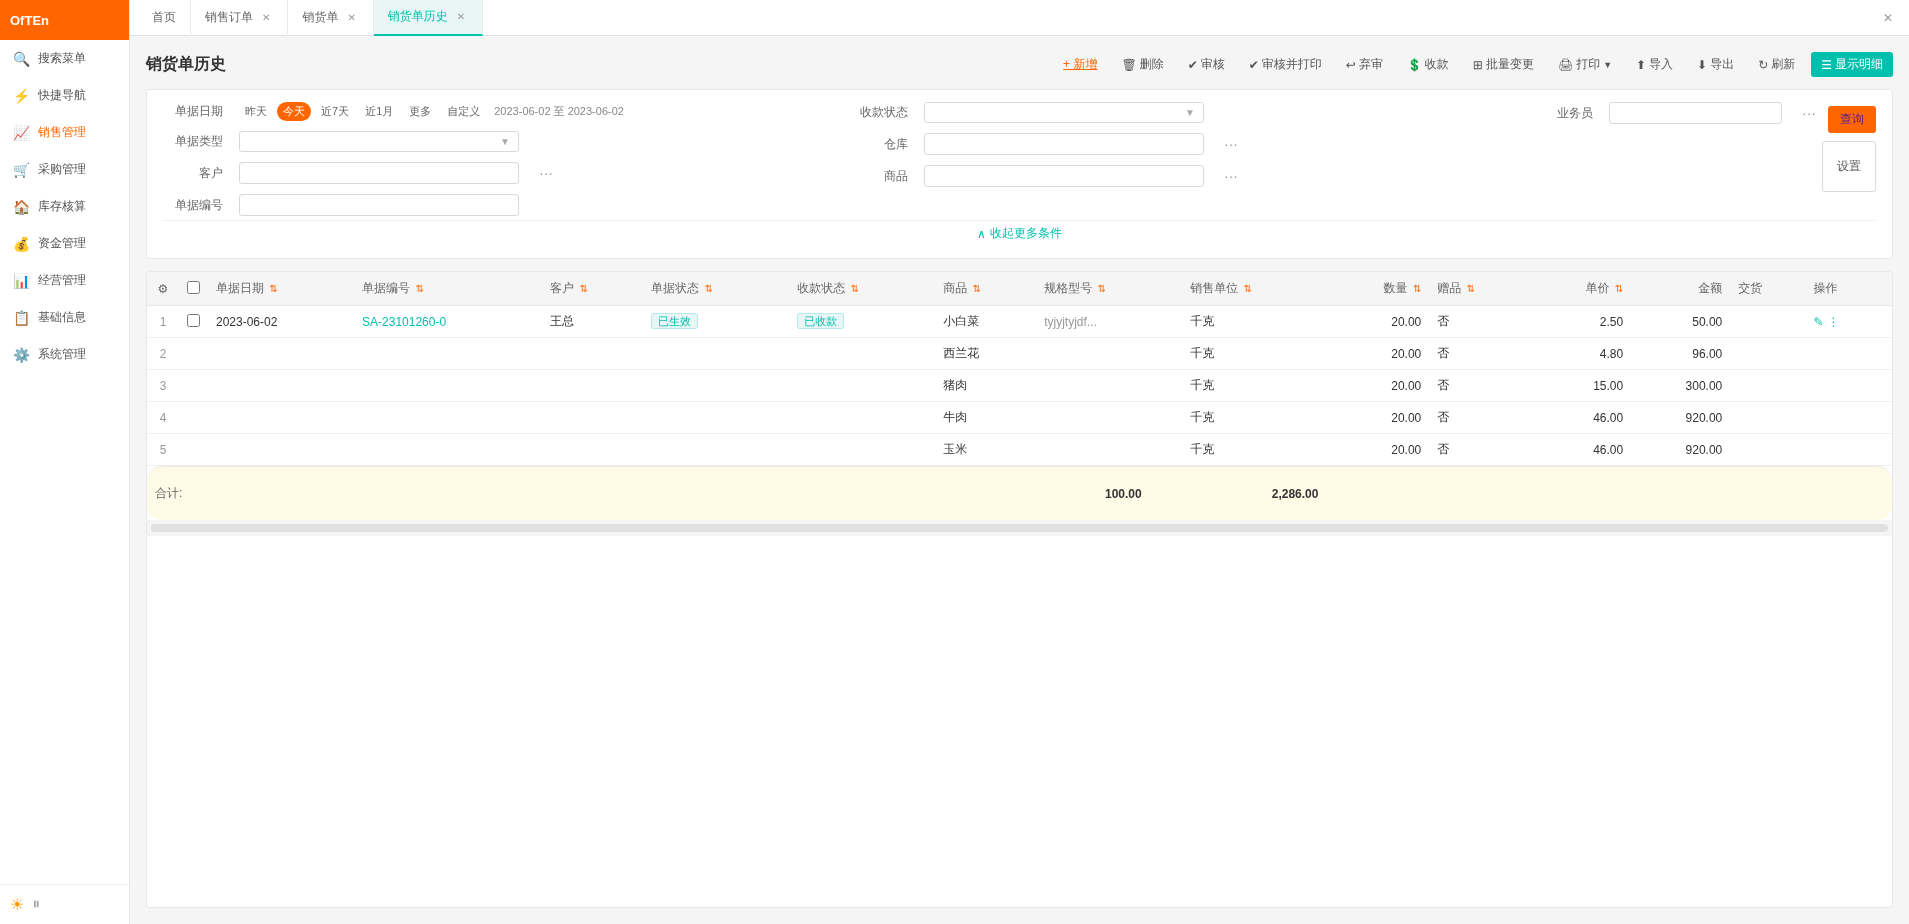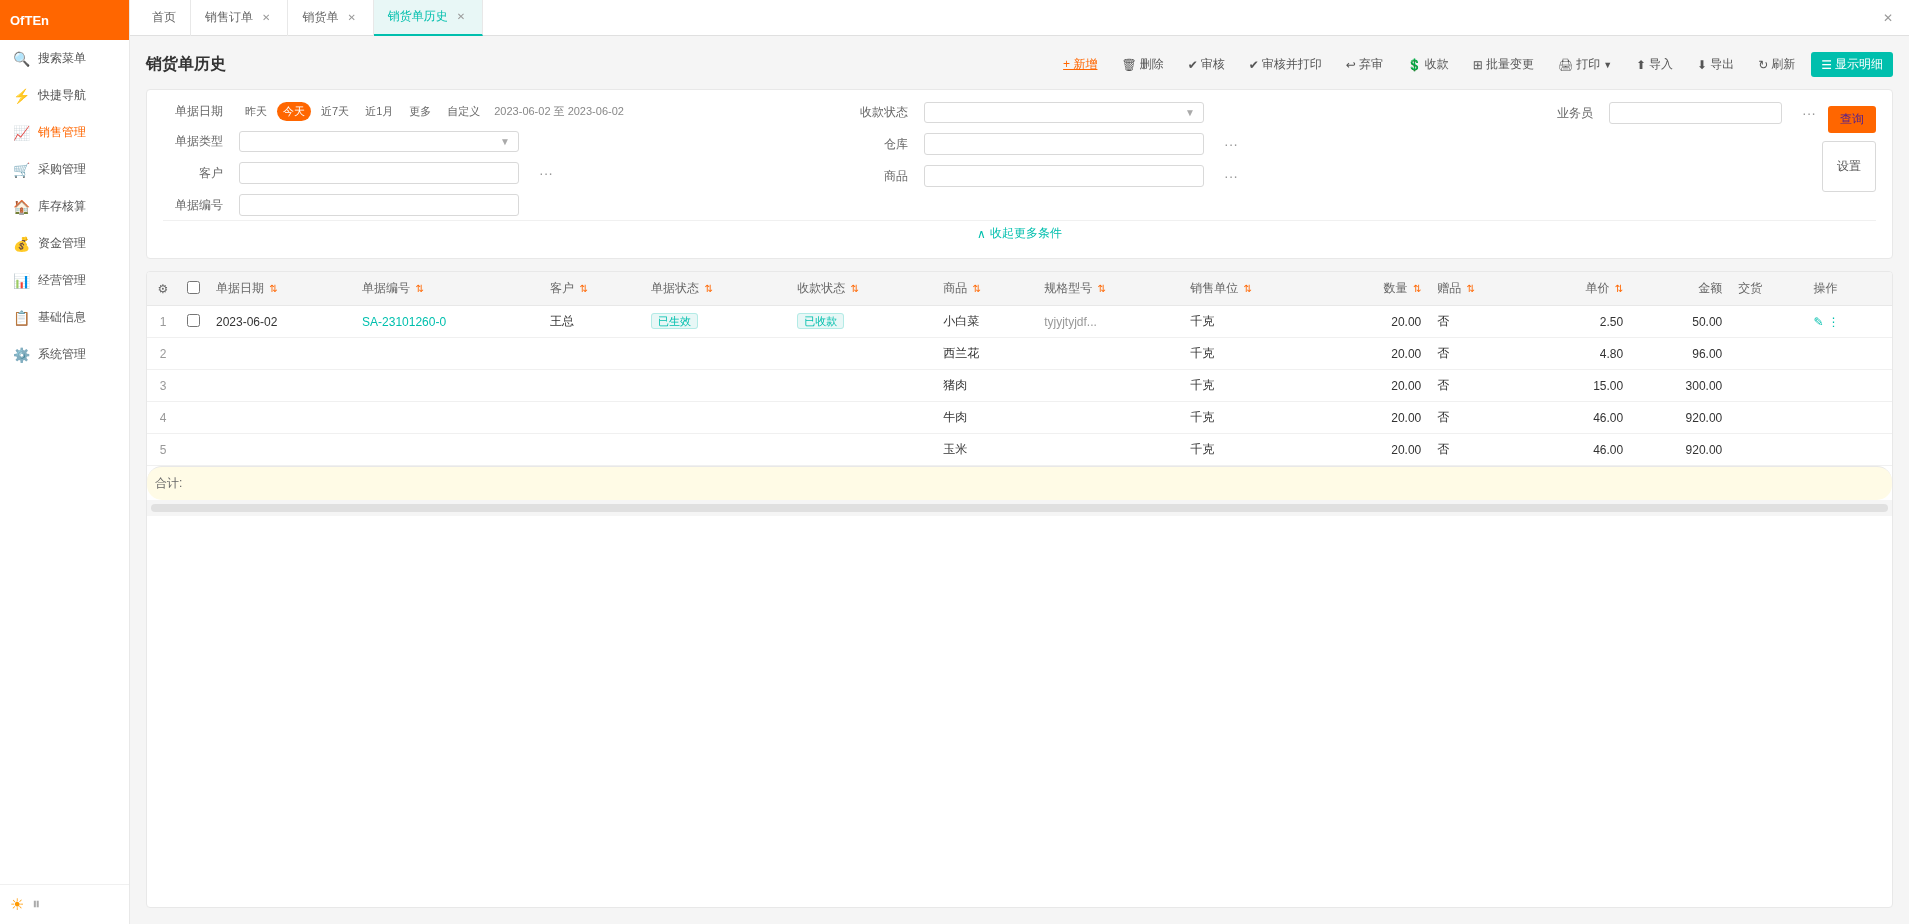--- a/index.html
+++ b/index.html
@@ -59,21 +59,21 @@
     th { padding: 8px 8px; text-align: left; color: #666; font-weight: normal; border-bottom: 1px solid #e8e8e8; white-space: nowrap; position: relative; }
     th .sort-icon { color: #ff6600; font-size: 10px; margin-left: 2px; }
     td { padding: 7px 8px; border-bottom: 1px solid #f0f0f0; color: #333; white-space: nowrap; }
     .col-settings { width: 32px; text-align: center; }
     .col-check { width: 28px; text-align: center; }
     .badge-active { background: #e8f7f6; color: #00bfad; border: 1px solid #b3ebe6; border-radius: 3px; padding: 1px 6px; font-size: 11px; }
     .badge-collected { background: #e8f7f6; color: #00bfad; border: 1px solid #b3ebe6; border-radius: 3px; padding: 1px 6px; font-size: 11px; }
     .action-btn { color: #00bfad; cursor: pointer; font-size: 12px; margin-right: 4px; }
 
     
-    .table-footer { background: #fffbe6; border-top: 1px solid #e8e8e8; display: flex; align-items: center; padding: 8px 8px; font-size: 12px; border-radius: 15px; }
+    .table-footer { background: #fffbe6; border-top: 1px solid #e8e8e8; display: flex; align-items: center; padding: 18px 8px; font-size: 12px; border-radius: 15px; }
     .footer-label { color: #666; width: 80px; }
     .footer-values { display: flex; flex: 1; }
     .footer-qty { margin-left: 870px; color: #333; font-weight: bold; }
     .footer-amount { margin-left: 130px; color: #333; font-weight: bold; }
 
     
     .pagination { display: flex; align-items: center; justify-content: flex-end; padding: 8px 12px; background: #fff; border-top: 1px solid #e8e8e8; gap: 6px; font-size: 12px; }
     .page-size-select { border: 1px solid #d9d9d9; border-radius: 3px; padding: 2px 4px; font-size: 12px; }
     .page-nav { padding: 2px 6px; cursor: pointer; color: #666; border: 1px solid #d9d9d9; border-radius: 3px; background: #fff; font-size: 11px; }
     .page-input { border: 1px solid #d9d9d9; border-radius: 3px; padding: 2px 4px; width: 36px; text-align: center; font-size: 12px; }
@@ -480,20 +480,24 @@
       <td></td>
       <td>
         
       </td>
     </tr>
           </tbody>
       </table>
 
       <div class="table-footer">
         <span class="footer-label">合计:</span>
+        <div class="footer-values">
+          <span class="footer-qty">100.00</span>
+          <span class="footer-amount">2,286.00</span>
+        </div>
       </div>
 
       <div class="table-scroll">
         <div class="table-scrollbar"></div>
       </div>
     </div>
 
 
   </div>
 </div>

